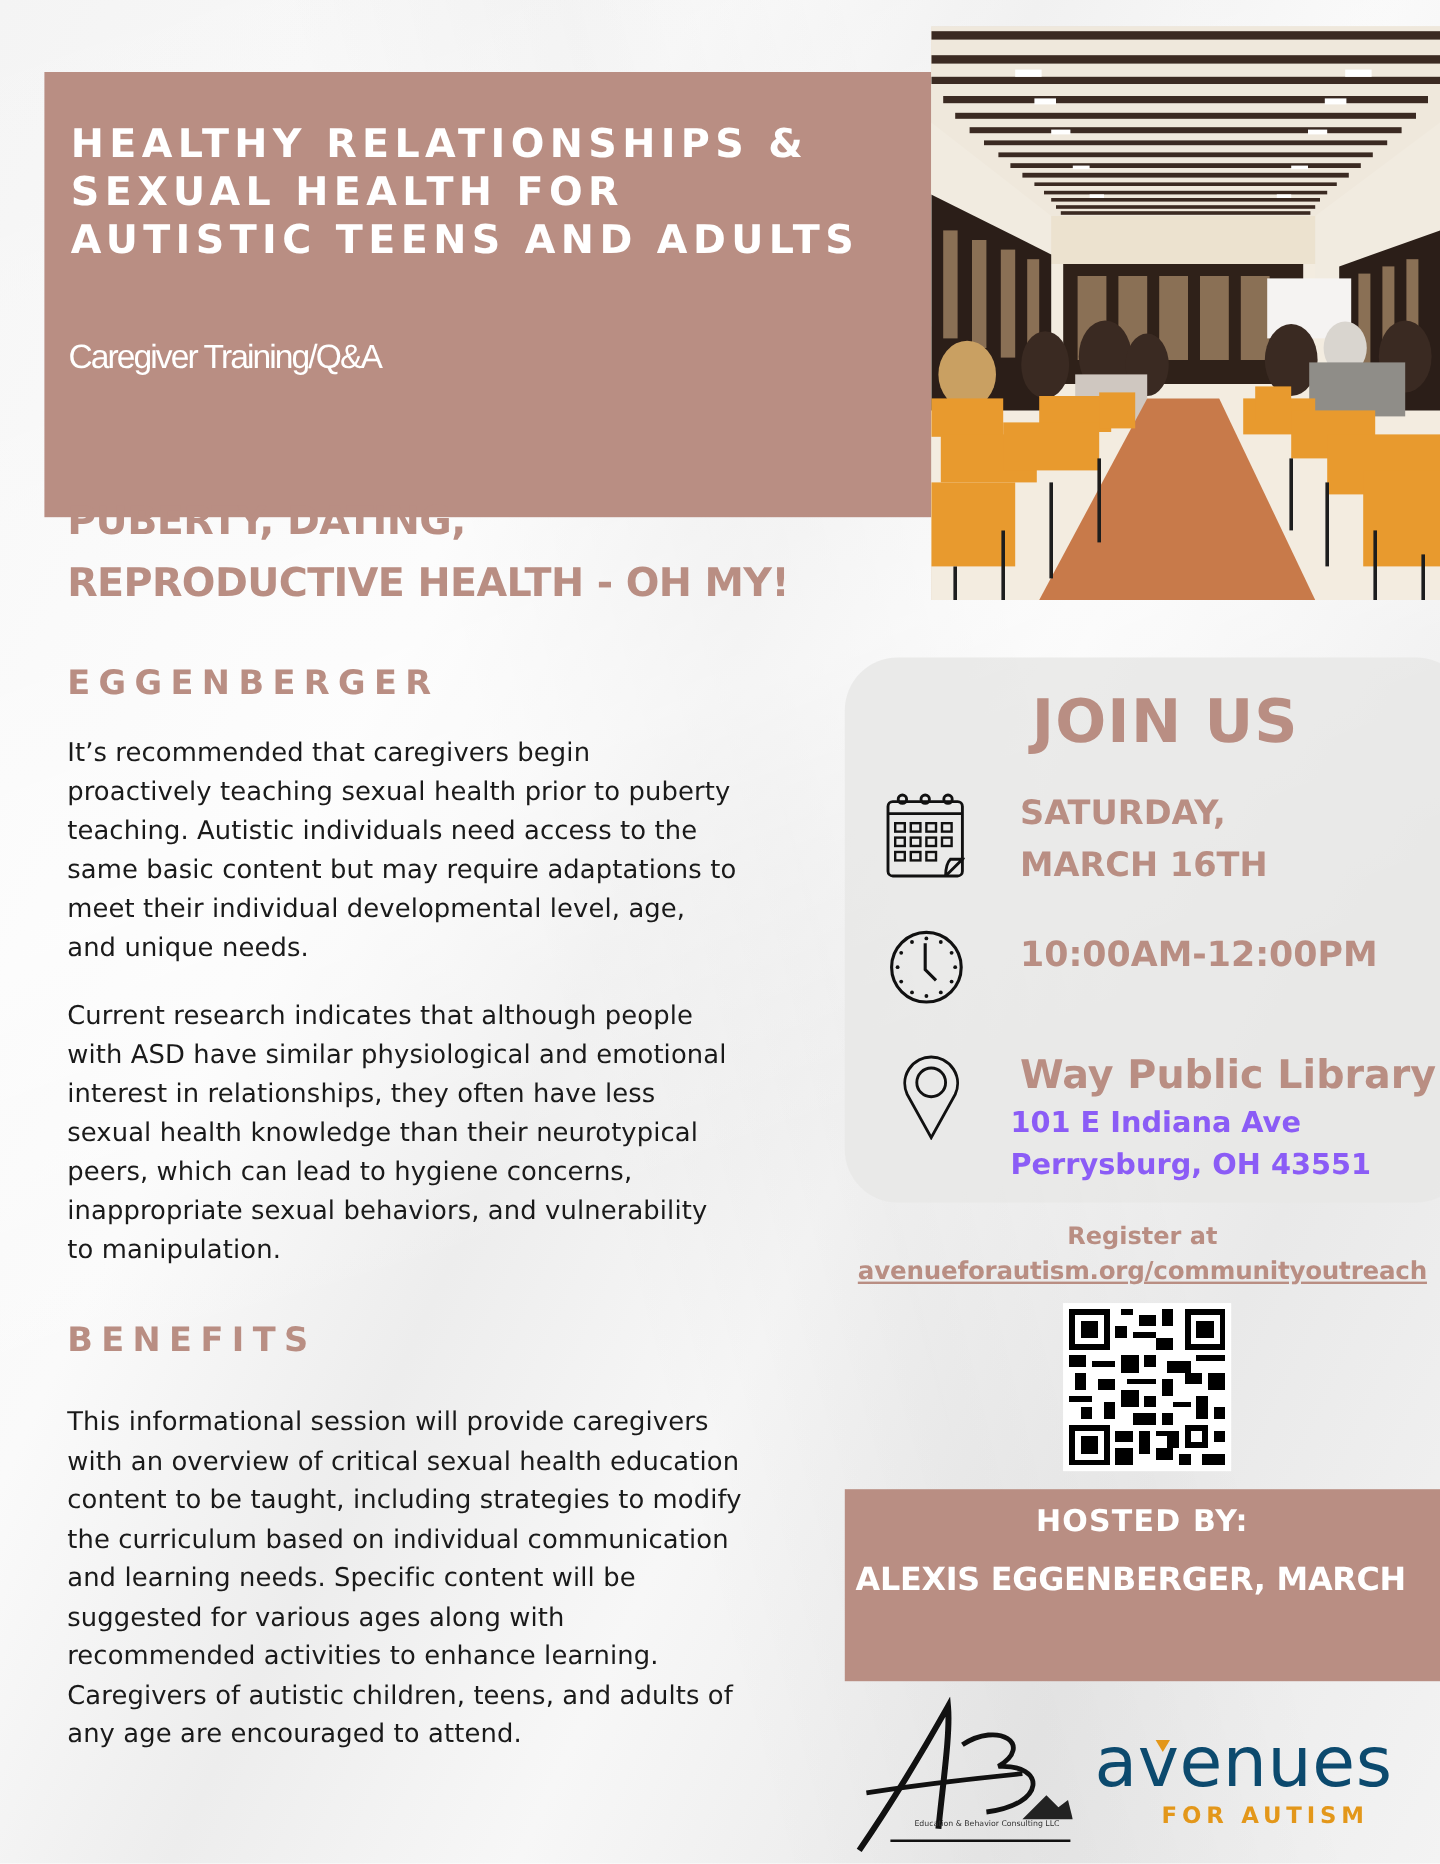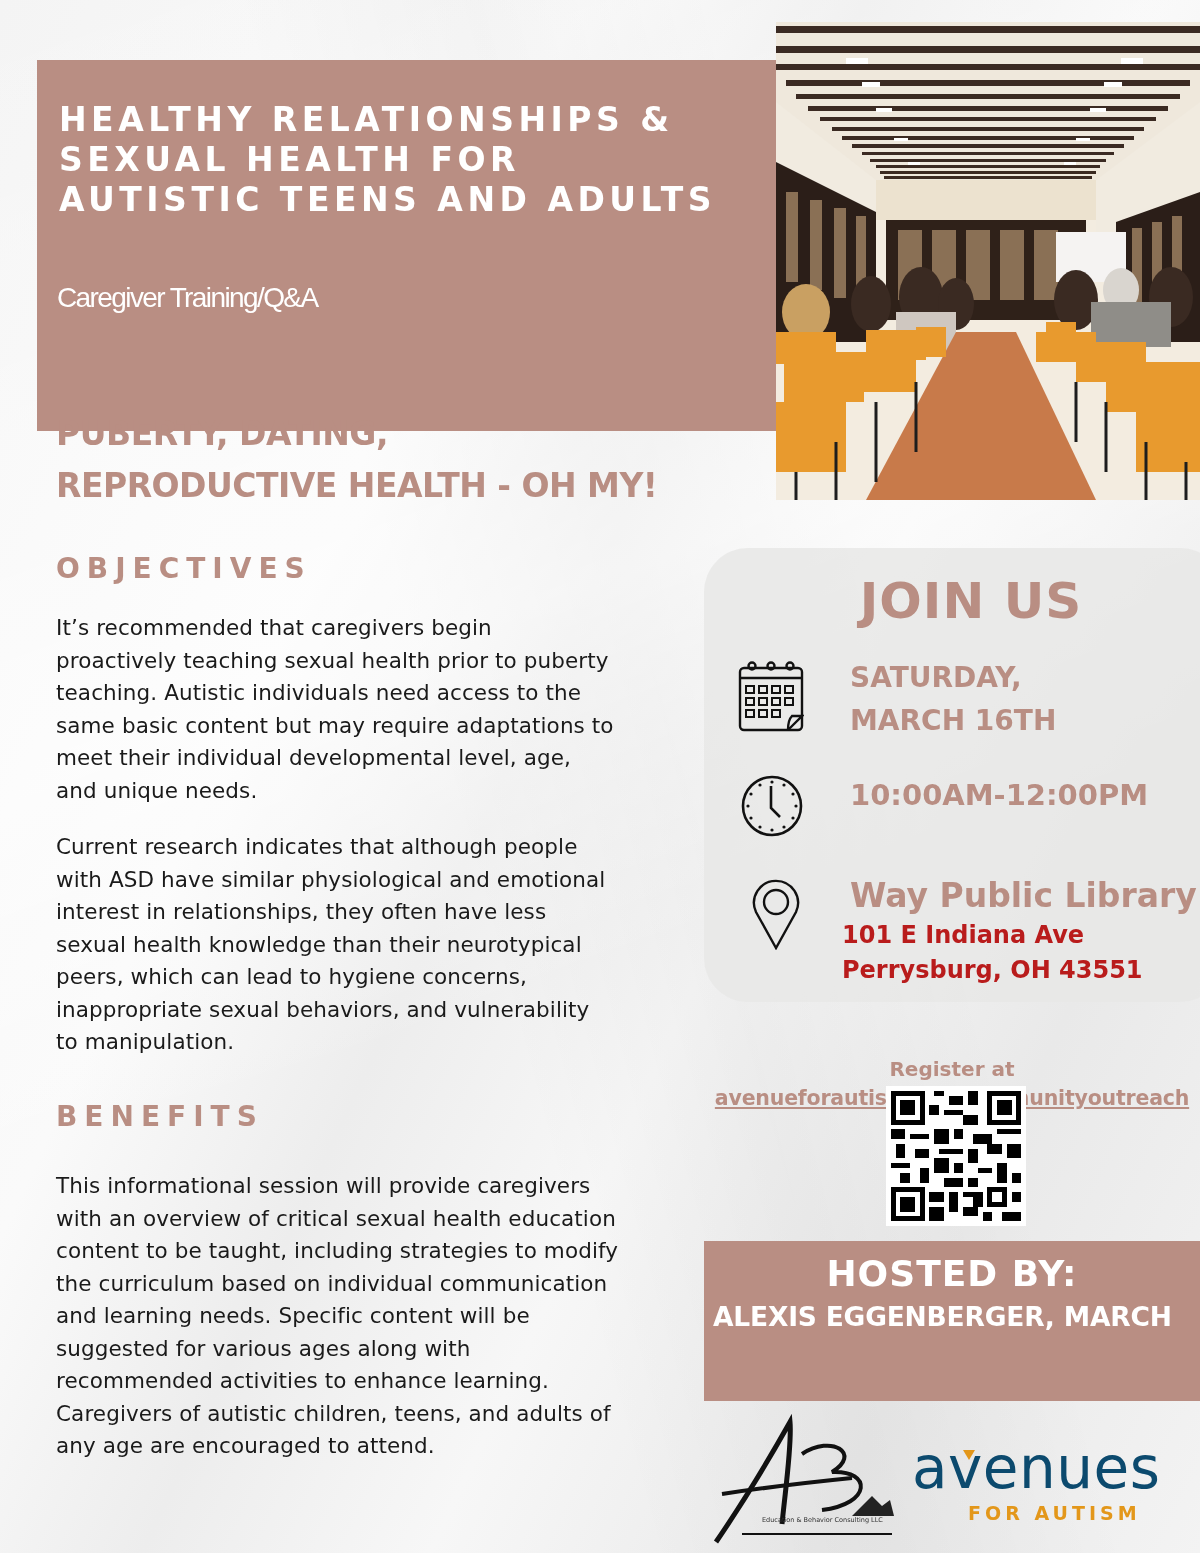--- a/index.html
+++ b/index.html
@@ -69,39 +69,39 @@
     .icon { position: absolute; }
     .info-text {
       position: absolute; left: 830px;
       font-family: "DejaVu Sans", sans-serif; font-weight: bold; color: #b98e83; margin-left: 20px;
     }
     .date-text { top: 656px; font-size: 28px; line-height: 43px; }
     .time-text { top: 778px; font-size: 29px; }
     .venue-text { top: 876px; font-size: 33px; }
     .addr-text {
       position: absolute; left: 842px; top: 918px;
-      font-family: "DejaVu Sans", sans-serif; font-weight: bold; color: #b91c1c;
+      font-family: "DejaVu Sans", sans-serif; font-weight: bold; color: #8b5cf6;
       font-size: 24px; line-height: 35px;
     }
 
     .register {
       position: absolute; left: 704px; top: 1016px; width: 496px; text-align: center;
       font-family: "DejaVu Sans", sans-serif; font-weight: bold; color: #b98e83;
     }
-    .register .reg-label { font-size: 20px; line-height: 28px; display: block; margin-top: 39px; }
+    .register .reg-label { font-size: 20px; line-height: 28px; display: block; }
     .register .reg-link { font-size: 20.5px; line-height: 30px; text-decoration: underline; color: #b98e83; display: block; letter-spacing: -0.2px; }
 
     .qr { position: absolute; left: 886px; top: 1086px; width: 140px; height: 140px; background: #fff; }
 
     .hosted {
       position: absolute; left: 704px; top: 1241px; width: 496px; height: 160px;
       background: #b98e83; color: #fff;
       font-family: "DejaVu Sans", sans-serif; font-weight: bold;
     }
-    .hosted .h-title { position: absolute; left: 0; top: 12px; width: 100%; text-align: center; font-size: 36px; letter-spacing: 1px; }
+    .hosted .h-title { position: absolute; left: 0; top: 12px; width: 100%; text-align: center; font-size: 25px; letter-spacing: 1px; }
     .hosted .h-names { position: absolute; left: 9px; top: 56px; font-size: 26.5px; line-height: 40px; letter-spacing: -0.2px; }
 
     .ab-logo { position: absolute; left: 712px; top: 1414px; width: 182px; height: 136px; }
     .avenues-logo { position: absolute; left: 912px; top: 1440px; width: 280px; height: 90px; }
     .avenues-word {
       position: absolute; left: 0; top: -6px;
       font-family: "DejaVu Sans", sans-serif; font-size: 58px; color: #0c4a6e; letter-spacing: 0.5px;
     }
     .avenues-sub {
       position: absolute; left: 56px; top: 62px;
@@ -219,21 +219,21 @@
         <line x1="410" y1="440" x2="410" y2="478"></line>
     </g>
   </svg>
 </div>
 
 <div class="tagline">
   <div>PUBERTY, DATING,</div>
   <div>REPRODUCTIVE HEALTH - OH MY!</div>
 </div>
 
-<div class="section-h" style="top:552px;">OBJECTIVES</div>
+<div class="section-h" style="top:552px;">EGGENBERGER</div>
 <p class="body-p" style="top:612px;">It’s recommended that caregivers begin proactively teaching sexual health prior to puberty teaching. Autistic individuals need access to the same basic content but may require adaptations to meet their individual developmental level, age, and unique needs.</p>
 <p class="body-p" style="top:831px;">Current research indicates that although people with ASD have similar physiological and emotional interest in relationships, they often have less sexual health knowledge than their neurotypical peers, which can lead to hygiene concerns, inappropriate sexual behaviors, and vulnerability to manipulation.</p>
 
 <div class="section-h" style="top:1100px;">BENEFITS</div>
 <p class="body-p" style="top:1170px; width:565px;">This informational session will provide caregivers with an overview of critical sexual health education content to be taught, including strategies to modify the curriculum based on individual communication and learning needs. Specific content will be suggested for various ages along with recommended activities to enhance learning. Caregivers of autistic children, teens, and adults of any age are encouraged to attend.</p>
 
 <div class="join-card"></div>
 <div class="join-title">JOIN US</div>
 
 <div class="icon" style="left:738px; top:660px;">

